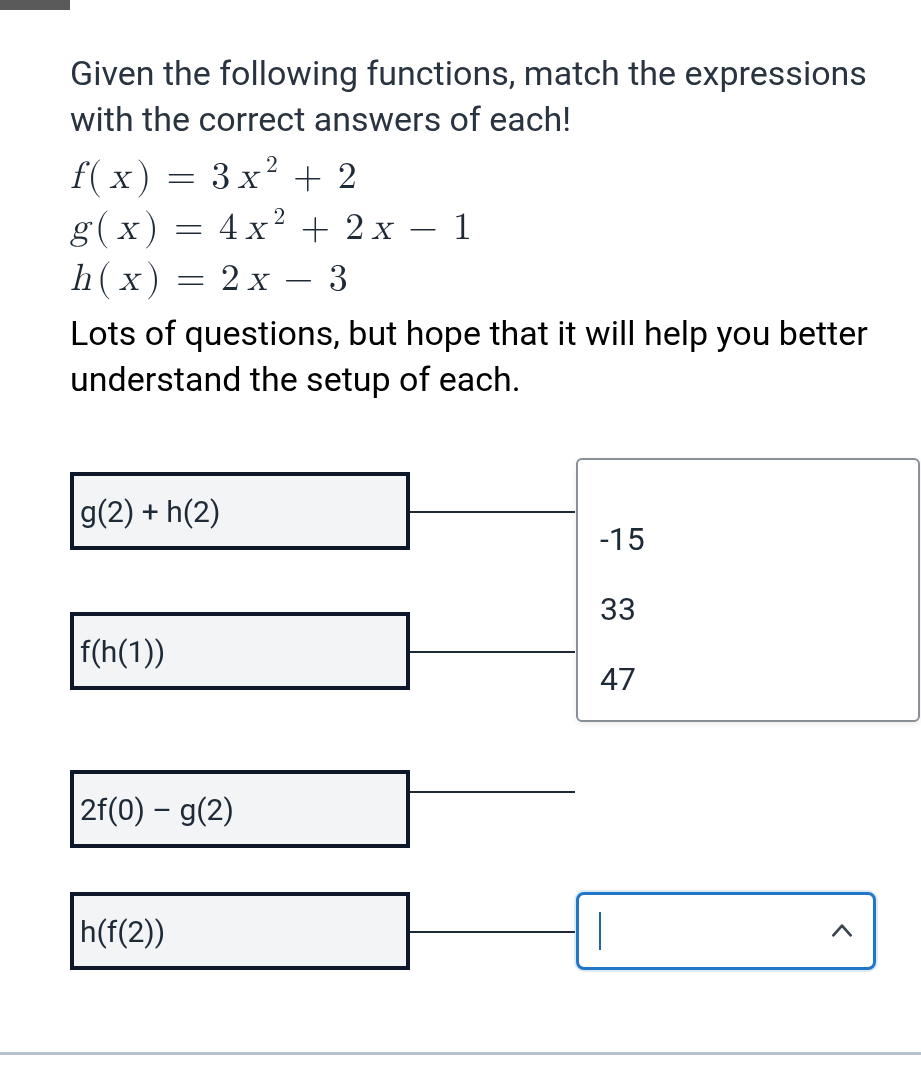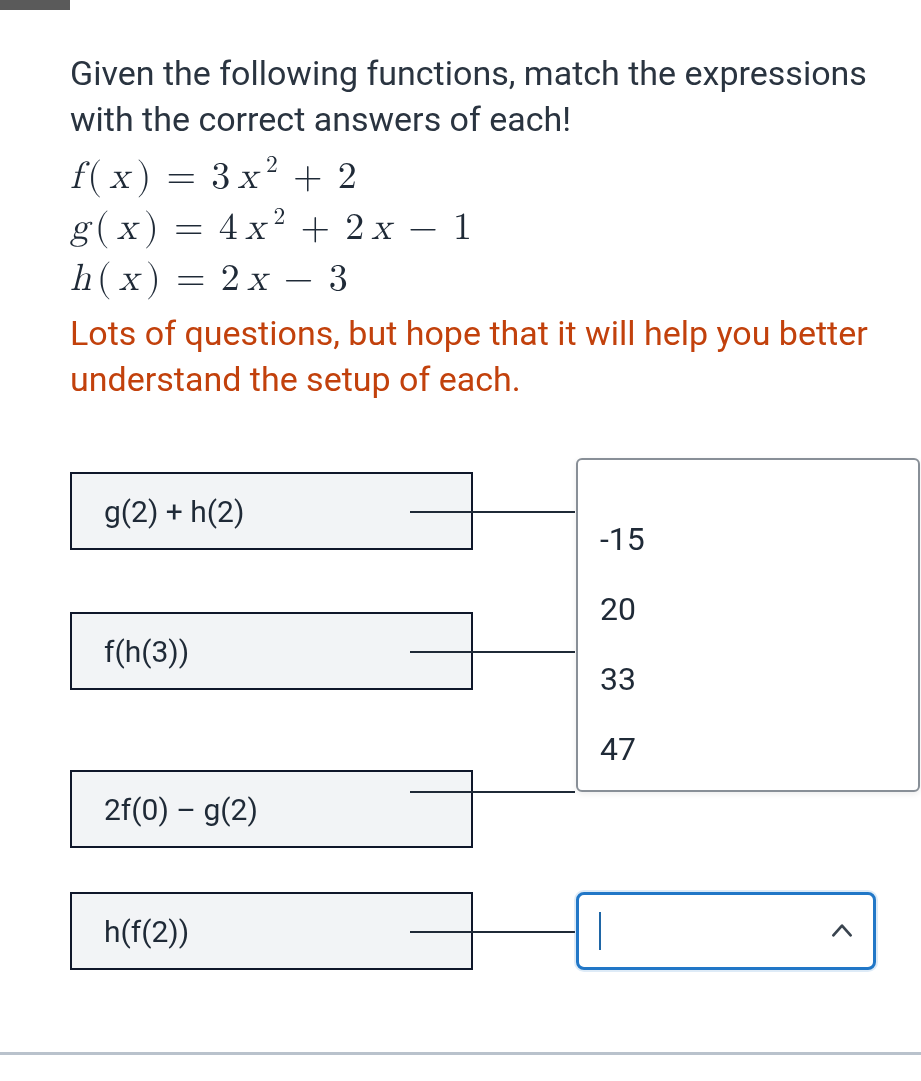--- a/index.html
+++ b/index.html
@@ -54,40 +54,40 @@
   .sup {
     font-size: 0.62em;
     position: relative;
     top: -0.65em;
     margin-left: 0.05em;
   }
   .op { padding: 0 0.25em; }
   .note {
     font-size: 34px;
     line-height: 1.35;
-    color: #c2410c;
+    color: #000000;
   }
 
   .match-area {
     position: relative;
     margin-top: 70px;
     margin-left: 0;
     margin-right: 0;
   }
 
   .expr-box {
     position: absolute;
     left: 0;
-    width: 403px;
+    width: 340px;
     height: 78px;
     background: #f2f4f6;
-    border: 2px solid #0f172a;
+    border: 4px solid #0f172a;
     display: flex;
     align-items: center;
-    padding: 0 32px;
+    padding: 0 6px;
     font-size: 30px;
     color: #1f2a37;
     cursor: grab;
   }
 
   .connector {
     position: absolute;
     left: 340px;
     height: 0;
     border-top: 2px solid #1f2a37;
@@ -195,37 +195,36 @@
   </div>
 
   <div class="note">Lots of questions, but hope that it will help you better understand the setup of each.</div>
 
   <div class="match-area">
 
     <div class="expr-box" style="top:0px">
       <span>g(2) + h(2)</span>
     </div>
     <div class="expr-box" style="top:140px">
-      <span>f(h(3))</span>
+      <span>f(h(1))</span>
     </div>
     <div class="expr-box" style="top:298px">
       <span>2f(0) – g(2)</span>
     </div>
     <div class="expr-box" style="top:420px">
       <span>h(f(2))</span>
     </div>
 
     <div class="connector" style="top:39px; width:165px;"></div>
     <div class="connector" style="top:179px; width:165px;"></div>
     <div class="connector" style="top:319px; width:165px;"></div>
     <div class="connector" style="top:459px; width:165px;"></div>
 
     <div class="dropdown-panel">
       <div class="dropdown-option">-15</div>
-      <div class="dropdown-option">20</div>
       <div class="dropdown-option">33</div>
       <div class="dropdown-option">47</div>
     </div>
 
     <div class="combobox" style="top:420px">
       <span class="cursor-bar"></span>
       <svg class="chevron" viewBox="0 0 24 24">
         <path d="M4 16 L12 7 L20 16" fill="none" stroke="#3a444f" stroke-width="2.5" stroke-linecap="round" stroke-linejoin="round"></path>
       </svg>
     </div>

